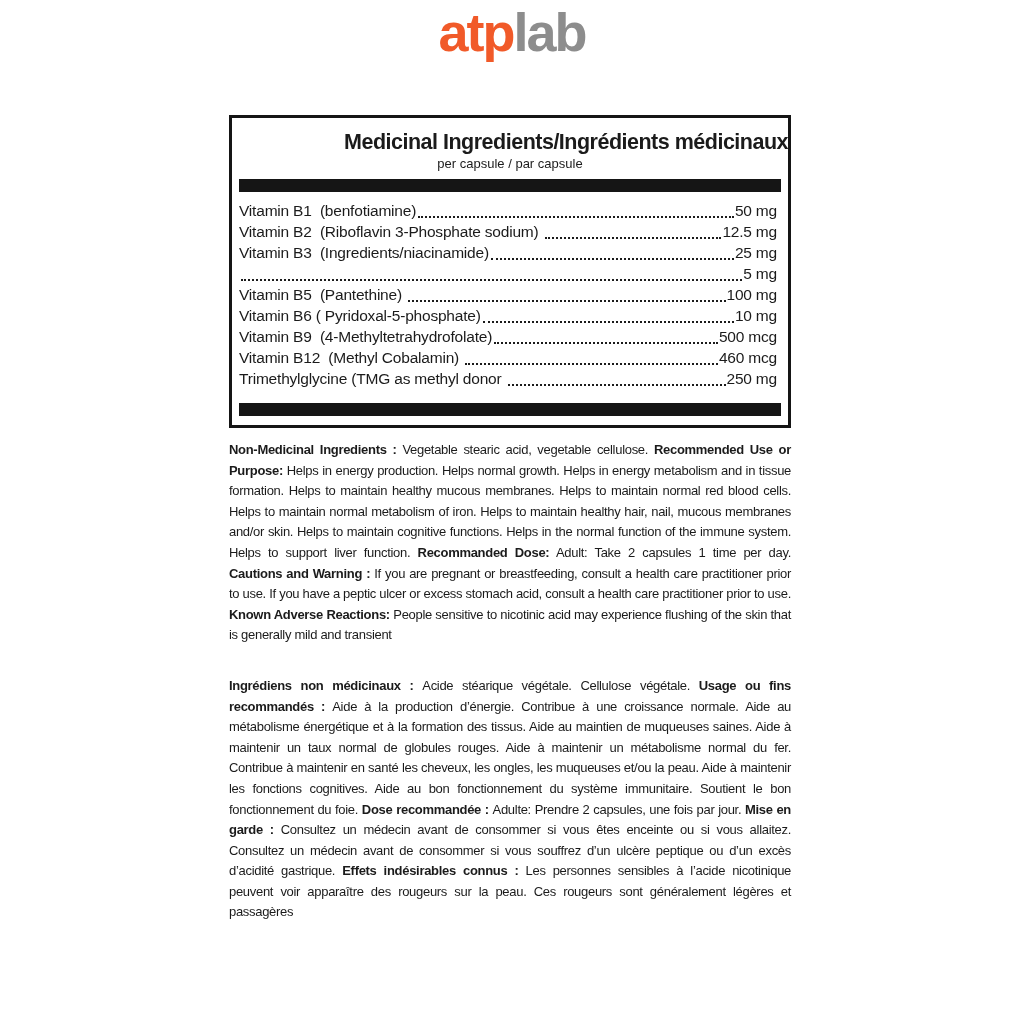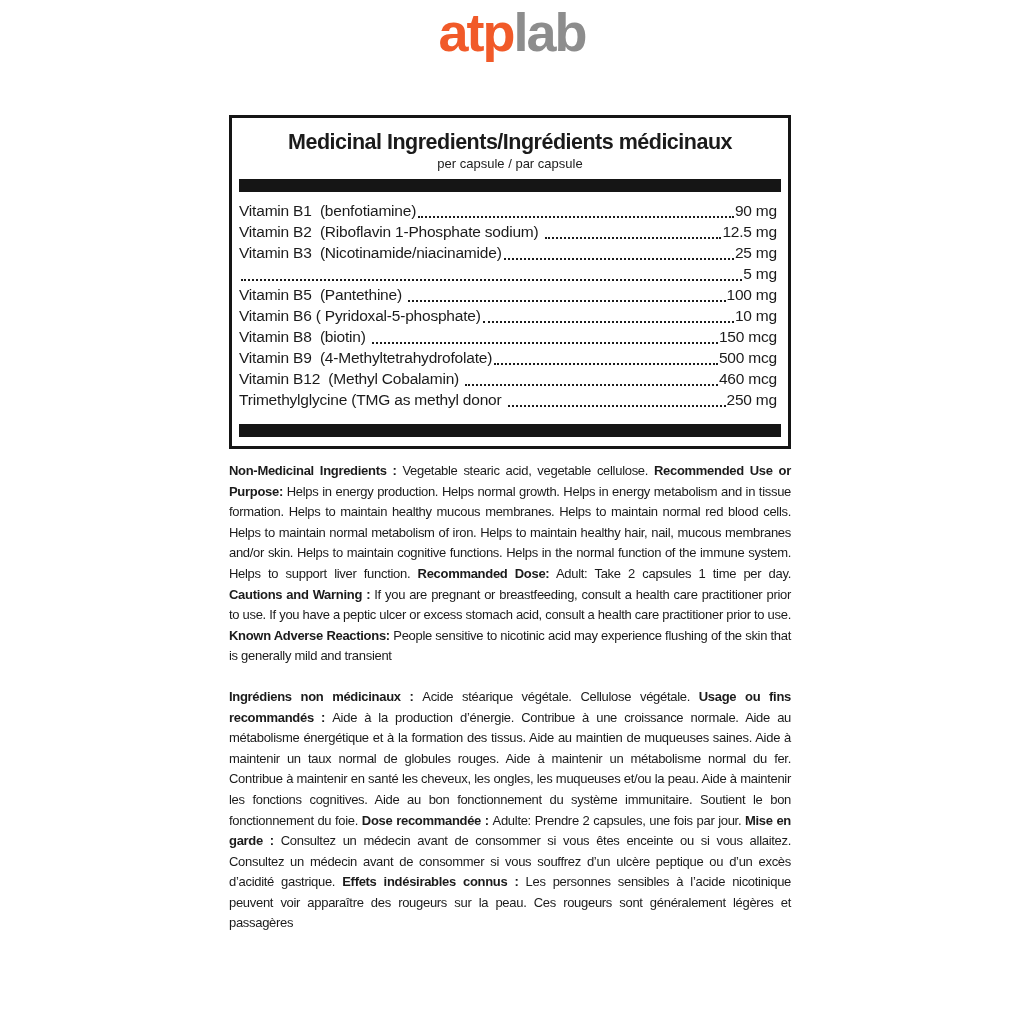--- a/index.html
+++ b/index.html
@@ -34,21 +34,21 @@
   }
 
   
   .panel {
     border: 3px solid #151515;
     padding: 10px 0 9px 0;
     box-sizing: border-box;
   }
   .panel-title {
     margin: 2px 0 0 0;
-    text-align: center;
+    text-align: right;
     font-size: 21.5px;
     font-weight: bold;
     letter-spacing: -0.5px;
     line-height: 24px;
   }
   .panel-subtitle {
     text-align: center;
     font-size: 13px;
     line-height: 17px;
     margin-top: 1px;
@@ -76,21 +76,21 @@
   .ing-value { white-space: pre; }
 
   
   .para {
     text-align: justify;
     font-size: 13px;
     line-height: 20.6px;
     letter-spacing: -0.3px;
     margin: 12px 0 0 0;
   }
-  .para.fr { margin-top: 20px; }
+  .para.fr { margin-top: 30px; }
   .para b { font-weight: bold; }
 </style>
 </head>
 <body>
 
 <div class="page">
 
   <header class="logo">
     <span class="logo-atp">atp</span><span class="logo-lab">lab</span>
   </header>
@@ -98,50 +98,45 @@
   <main class="column">
 
     <section class="panel">
       <h1 class="panel-title">Medicinal Ingredients/Ingrédients médicinaux</h1>
       <div class="panel-subtitle">per capsule / par capsule</div>
       <div class="bar"></div>
       <div class="rows">
           <div class="ing-row">
             <span class="ing-name">Vitamin B1  (benfotiamine)</span>
             <span class="ing-dots"></span>
-            <span class="ing-value">90 mg</span>
+            <span class="ing-value">50 mg</span>
           </div>
           <div class="ing-row">
-            <span class="ing-name">Vitamin B2  (Riboflavin 1-Phosphate sodium) </span>
+            <span class="ing-name">Vitamin B2  (Riboflavin 3-Phosphate sodium) </span>
             <span class="ing-dots"></span>
             <span class="ing-value">12.5 mg</span>
           </div>
           <div class="ing-row">
-            <span class="ing-name">Vitamin B3  (Nicotinamide/niacinamide)</span>
+            <span class="ing-name">Vitamin B3  (Ingredients/niacinamide)</span>
             <span class="ing-dots"></span>
             <span class="ing-value">25 mg</span>
           </div>
           <div class="ing-row">
             <span class="ing-dots"></span>
             <span class="ing-value">5 mg</span>
           </div>
           <div class="ing-row">
             <span class="ing-name">Vitamin B5  (Pantethine) </span>
             <span class="ing-dots"></span>
             <span class="ing-value">100 mg</span>
           </div>
           <div class="ing-row">
             <span class="ing-name">Vitamin B6 ( Pyridoxal-5-phosphate)</span>
             <span class="ing-dots"></span>
             <span class="ing-value">10 mg</span>
-          </div>
-          <div class="ing-row">
-            <span class="ing-name">Vitamin B8  (biotin) </span>
-            <span class="ing-dots"></span>
-            <span class="ing-value">150 mcg</span>
           </div>
           <div class="ing-row">
             <span class="ing-name">Vitamin B9  (4-Methyltetrahydrofolate)</span>
             <span class="ing-dots"></span>
             <span class="ing-value">500 mcg</span>
           </div>
           <div class="ing-row">
             <span class="ing-name">Vitamin B12  (Methyl Cobalamin) </span>
             <span class="ing-dots"></span>
             <span class="ing-value">460 mcg</span>

